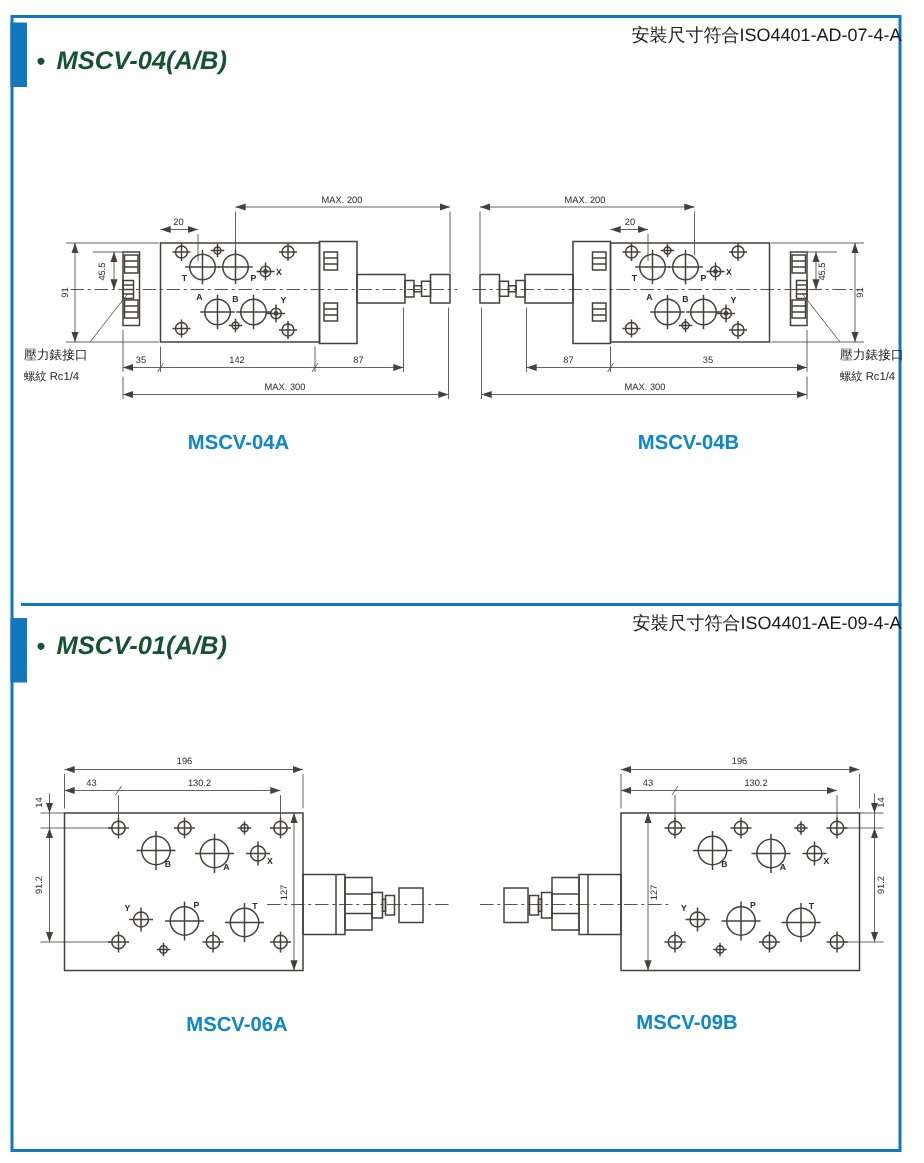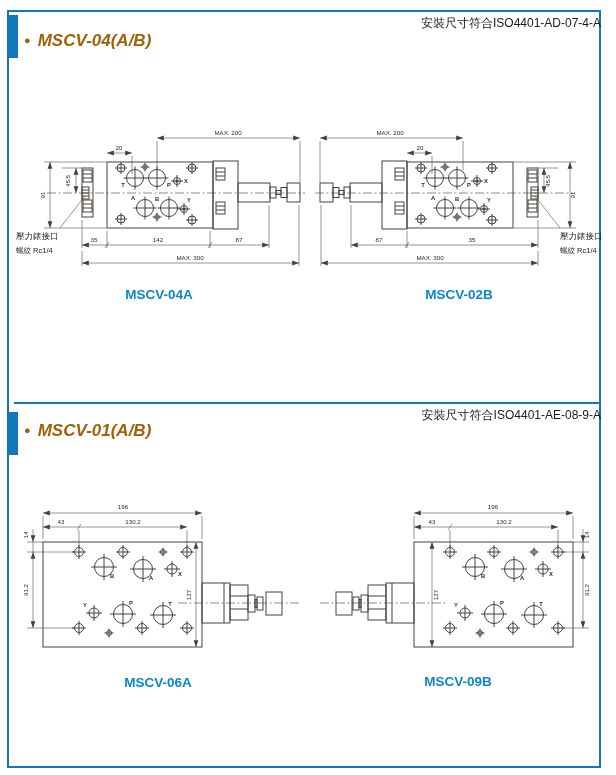--- a/index.html
+++ b/index.html
@@ -2,21 +2,21 @@
 <html><head>
 <meta charset="utf-8">
 <style>
   html,body { margin:0; padding:0; }
   body { width:616px; height:775px; position:relative; background:#fff;
          font-family:"Liberation Sans", sans-serif; overflow:hidden; }
   .frame { position:absolute; left:7px; top:10px; width:594px; height:758px;
            border:2px solid #1377bd; box-sizing:border-box; }
   .divider { position:absolute; left:14px; top:402px; width:587px; height:2px; background:#1377bd; }
   .hbar { position:absolute; left:7px; width:11px; height:43px; background:#1377bd; }
-  .heading { position:absolute; left:24px; color:#a16207; font-weight:bold; font-style:italic;
+  .heading { position:absolute; left:24px; color:#14532d; font-weight:bold; font-style:italic;
              font-size:17px; white-space:nowrap; }
   .heading .bullet { font-style:normal; font-size:11px; vertical-align:2px; margin-right:7px; }
   .iso { position:absolute; right:15px; font-size:12px; color:#1a1a1a; letter-spacing:0; }
   .dwg { position:absolute; }
   .dwg-title { position:absolute; transform:translateX(-50%); color:#0d86cc; font-weight:bold;
                font-size:13.5px; white-space:nowrap; }
   .ol { stroke:#46403b; stroke-width:1; fill:none; }
   .fl { fill:#46403b; stroke:none; }
   .dl { stroke:#46403b; stroke-width:0.55; fill:none; }
   .cl { stroke:#46403b; stroke-width:0.6; fill:none; stroke-dasharray:9 2.5 2 2.5; }
@@ -259,25 +259,25 @@
     <text class="port" x="113" y="92">T</text>
     <text class="port" x="159" y="92">P</text>
     <text class="port" x="176" y="88">X</text>
     <text class="port" x="123" y="105">A</text>
     <text class="port" x="147" y="106">B</text>
     <text class="port" x="179" y="107">Y</text>
     <text class="cn" x="250" y="144">壓力錶接口</text>
     <text class="cn2" x="250" y="158">螺紋 Rc1/4</text>
   </g>
 </svg>
-<div class="dwg-title" style="left:459px;top:287px">MSCV-02B</div>
+<div class="dwg-title" style="left:459px;top:287px">MSCV-04B</div>
 
 <div class="divider"></div>
 
-<div class="iso" style="top:407px">安裝尺寸符合ISO4401-AE-08-9-A</div>
+<div class="iso" style="top:407px">安裝尺寸符合ISO4401-AE-09-4-A</div>
 <div class="hbar" style="top:412px"></div>
 <div class="heading" style="top:421px"><span class="bullet">●</span><span>MSCV-01(A/B)</span></div>
 
 <svg class="dwg" style="left:10px;top:495px" width="300" height="205" viewBox="0 0 300 205">
   <g class="ol">
     <rect x="33" y="47" width="159" height="105"></rect>
     <circle cx="69" cy="57" r="4.5"></circle>
       <line x1="62" y1="57" x2="76" y2="57"></line>
       <line x1="69" y1="50" x2="69" y2="64"></line>
     <circle cx="113" cy="57" r="4.5"></circle>

